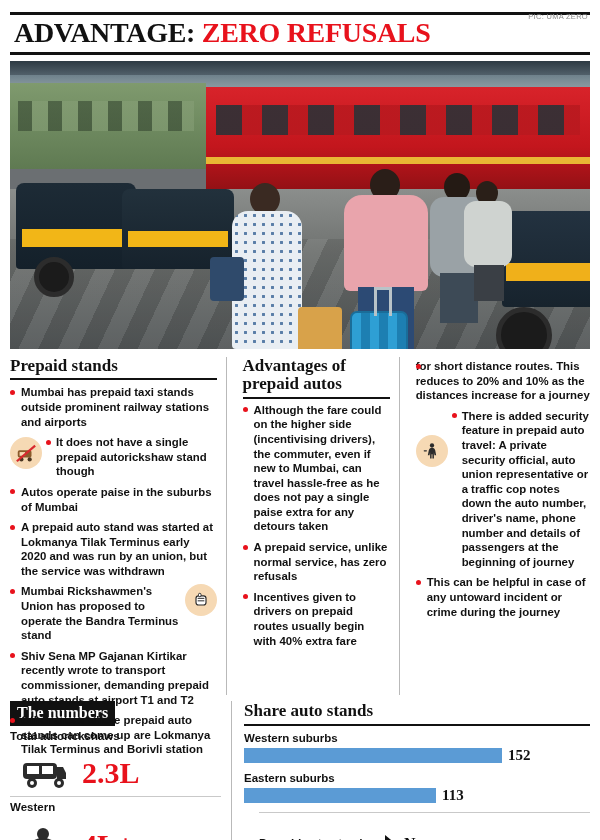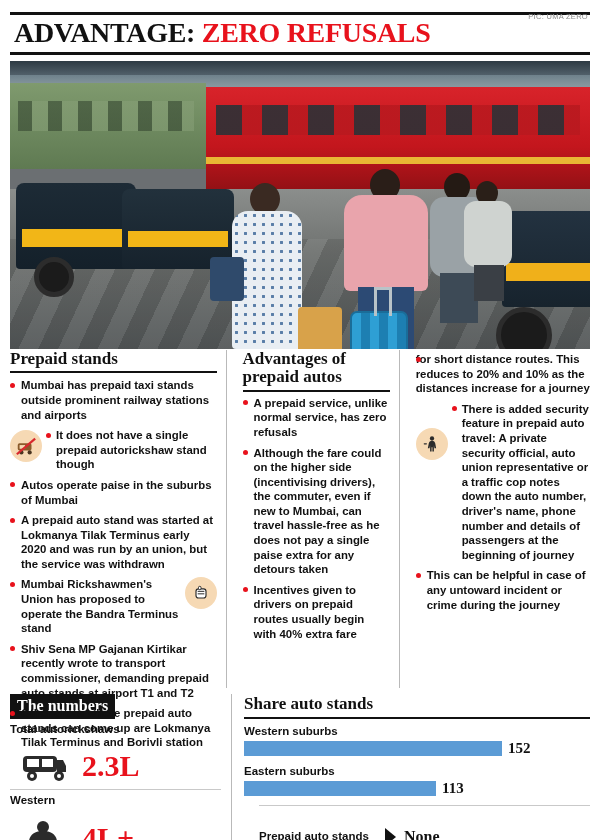--- a/index.html
+++ b/index.html
@@ -98,21 +98,21 @@
   .p-far .legs{position:absolute;left:12px;top:84px;width:30px;height:36px;background:#3a3f45;}
   
   .suitcase{position:absolute;left:340px;top:250px;width:58px;height:74px;border-radius:7px;
     background:repeating-linear-gradient(90deg,#2e9fd4 0 9px,#1d7fb2 9px 18px);border:2px solid #1a6d99;}
   .suitcase:before{content:"";position:absolute;left:22px;top:-26px;width:12px;height:26px;border:3px solid #b9c3c8;border-bottom:none;}
   .bag{position:absolute;left:288px;top:246px;width:44px;height:50px;border-radius:4px;background:#d8a24a;}
   .bag2{position:absolute;left:200px;top:196px;width:34px;height:44px;border-radius:4px;background:#2f4a6b;}
 
   
   .cols {
-    margin-top: 1px;
+    margin-top: 8px;
     display: flex;
     gap: 7px;
     width: 580px;
     height: 338px;
   }
   .col { padding: 0 9px; }
   .col1 { width: 222px; padding-left: 0; border-right: 1px solid #b9b9b9; }
   .col2 { width: 170px; border-right: 1px solid #b9b9b9; }
   .col3 { width: 188px; padding-right: 0; }
 
@@ -314,22 +314,22 @@
         </li>
 
         <li><span>Shiv Sena MP Gajanan Kirtikar recently wrote to transport commissioner, demanding prepaid auto stands at airport T1 and T2</span></li>
         <li><span>Other areas where prepaid auto stands can come up are Lokmanya Tilak Terminus and Borivli station</span></li>
       </ul>
     </div>
 
     <div class="col col2">
       <div class="col-head two-line">Advantages of prepaid autos</div>
       <ul class="bul">
+        <li><span>Although the fare could on the higher side (incentivising drivers), the commuter, even if new to Mumbai, can travel hassle-free as he does not pay a single paise extra for any detours taken</span></li>
         <li><span>A prepaid service, unlike normal service, has zero refusals</span></li>
-        <li><span>Although the fare could on the higher side (incentivising drivers), the commuter, even if new to Mumbai, can travel hassle-free as he does not pay a single paise extra for any detours taken</span></li>
         <li><span>Incentives given to drivers on prepaid routes usually begin with 40% extra fare</span></li>
       </ul>
     </div>
 
     <div class="col col3">
       <ul class="bul" style="margin-top:2px">
         <li style="padding-left:0">
           <span>for short distance routes. This reduces to 20% and 10% as the distances increase for a journey</span>
         </li>
         <li class="sub">

